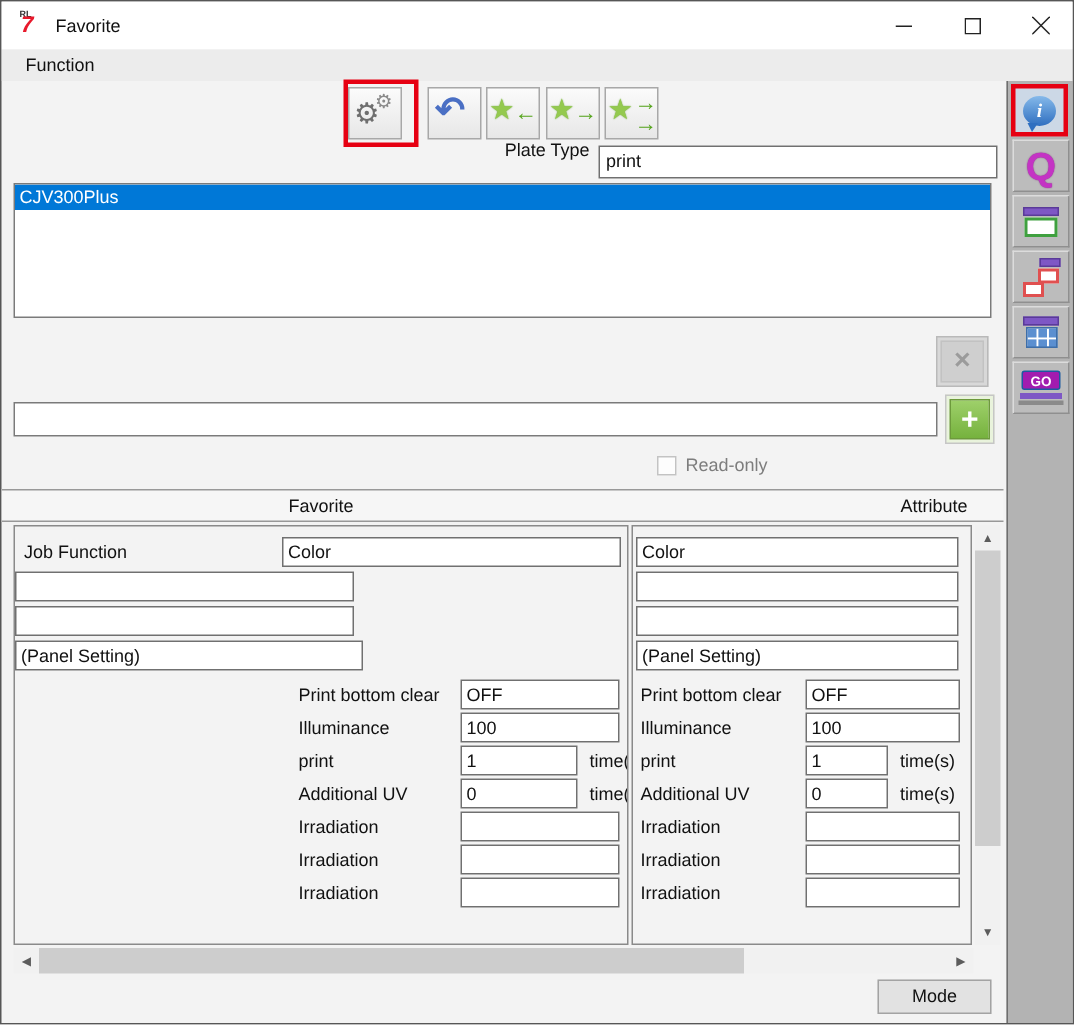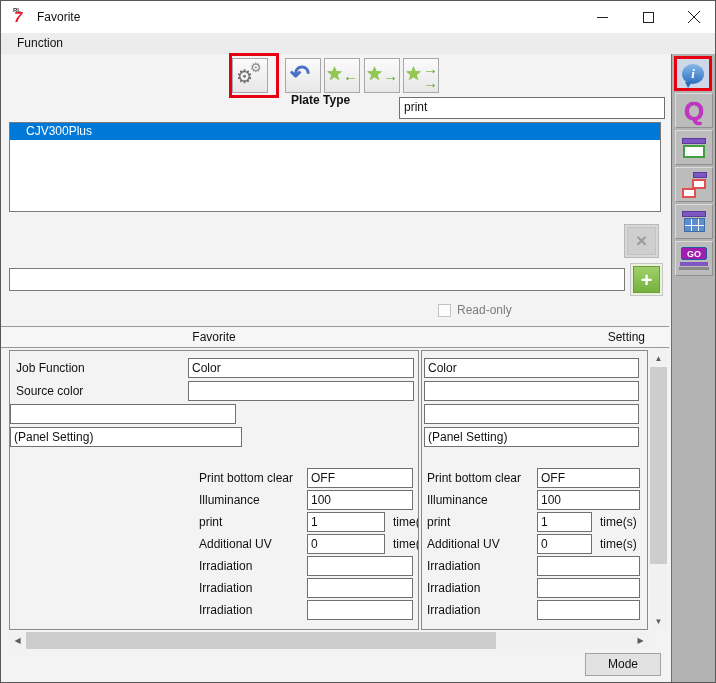--- a/index.html
+++ b/index.html
@@ -27,26 +27,26 @@
   .gear1{position:absolute;left:3px;top:8px;font-size:19px;color:#6f6f6f;line-height:19px;}
   .gear2{position:absolute;left:17px;top:2px;font-size:13px;color:#8a8a8a;line-height:13px;}
   .undo-glyph{position:absolute;left:4px;top:1px;font-size:24px;color:#4a6fc4;font-weight:bold;line-height:28px;}
   .star-glyph{position:absolute;left:1px;top:5px;font-size:19px;color:#94c94f;line-height:19px;text-shadow:0 0 1px #5a9a20;}
   .arrow-glyph{position:absolute;font-size:15px;font-weight:bold;color:#55a41c;line-height:15px;}
   .arr-mid{right:1px;top:9px;}
   .arr-top{right:0px;top:2px;}
   .arr-bot{right:0px;top:16px;}
 
   
-  .plate-label{position:absolute;left:290px;top:92px;width:102px;font-size:12px;color:#111;font-weight:bold;}
+  .plate-label{position:absolute;left:290px;top:92px;width:102px;text-align:right;font-size:12px;color:#111;}
   .plate-field{position:absolute;left:398px;top:96px;width:266px;height:22px;background:#fff;border:1px solid #707070;font-size:12px;padding:2px 4px;color:#111;}
 
   
   .listbox{position:absolute;left:8px;top:121px;width:652px;height:90px;background:#fff;border:1px solid #7a7a7a;overflow:hidden;}
-  .list-item{height:17px;line-height:17px;font-size:12px;padding-left:16px;color:#111;}
+  .list-item{height:17px;line-height:17px;font-size:12px;padding-left:3px;color:#111;}
   .list-item.selected{background:#0078d7;color:#fff;}
 
   
   .del-btn{position:absolute;left:623px;top:223px;width:35px;height:34px;border:1px solid #b9b9b9;background:#d8d8d8;padding:2px;}
   .del-inner{width:100%;height:100%;background:#cfcfcf;border:1px solid #c2c2c2;display:flex;align-items:center;justify-content:center;font-size:19px;font-weight:bold;color:#9b9b9b;}
   .name-field{position:absolute;left:8px;top:267px;width:616px;height:23px;background:#fff;border:1px solid #7a7a7a;font-size:12px;padding:2px 4px;}
   .add-btn{position:absolute;left:629px;top:262px;width:33px;height:33px;border:1px solid #c6c6c6;background:#e9f3dc;padding:2px;}
   .add-inner{width:100%;height:100%;background:linear-gradient(#9ed06a,#76b23e);border:1px solid #6d9a3c;display:flex;align-items:center;justify-content:center;font-size:20px;font-weight:bold;color:#fff;line-height:20px;}
 
   
@@ -62,21 +62,21 @@
   
   .panel{position:absolute;top:349px;height:280px;border:1px solid #8a8a8a;background:#f3f3f3;overflow:hidden;padding-top:7px;}
   .panel-left{left:8px;width:410px;}
   .panel-right{left:420px;width:227px;}
   .prow{display:flex;align-items:center;height:20px;margin-bottom:3px;}
   .prow .flabel{font-size:12px;color:#111;padding-left:6px;width:178px;flex:none;}
   .field{background:#fff;border:1px solid #707070;height:20px;line-height:18px;font-size:12px;padding:0 3px;flex:none;color:#111;}
   .panel-left .main-field{width:226px;}
   .panel-left .uv-main-field{width:232px;}
   .panel-right .main-field,.panel-right .uv-main-field{width:215px;margin-left:2px;}
-  .uv-rows{margin-top:21px;}
+  .uv-rows{margin-top:6px;}
   .uv-row{display:flex;align-items:center;height:20px;margin-bottom:2px;}
   .uvlabel{font-size:12px;color:#111;flex:none;}
   .panel-left .uvlabel{margin-left:189px;width:108px;}
   .panel-right .uvlabel{margin-left:5px;width:110px;}
   .panel-left .uv-field{width:106px;}
   .panel-left .uv-field.small{width:78px;}
   .panel-right .uv-field{width:103px;}
   .panel-right .uv-field.small{width:55px;}
   .suffix{font-size:12px;color:#111;margin-left:8px;}
 
@@ -183,30 +183,29 @@
     <div class="add-inner">+</div>
   </div>
 
   <div class="readonly-wrap">
     <div class="checkbox"></div>
     <span class="readonly-label">Read-only</span>
   </div>
 
   <div class="band">
     <div class="band-left">Favorite</div>
-    <div class="band-right">Setting</div>
+    <div class="band-right">Attribute</div>
   </div>
 
   <div class="panel panel-left" id="panel-favorite">
       <div class="prow">
         <span class="flabel">Job Function</span>
         <div class="field main-field">Color</div>
       </div>
       <div class="prow">
-        <span class="flabel">Source color</span>
         <div class="field main-field"></div>
       </div>
       <div class="prow">
         <div class="field main-field"></div>
       </div>
       <div class="prow">
         <div class="field uv-main-field">(Panel Setting)</div>
       </div>
       <div class="uv-rows">
         <div class="uv-row">

